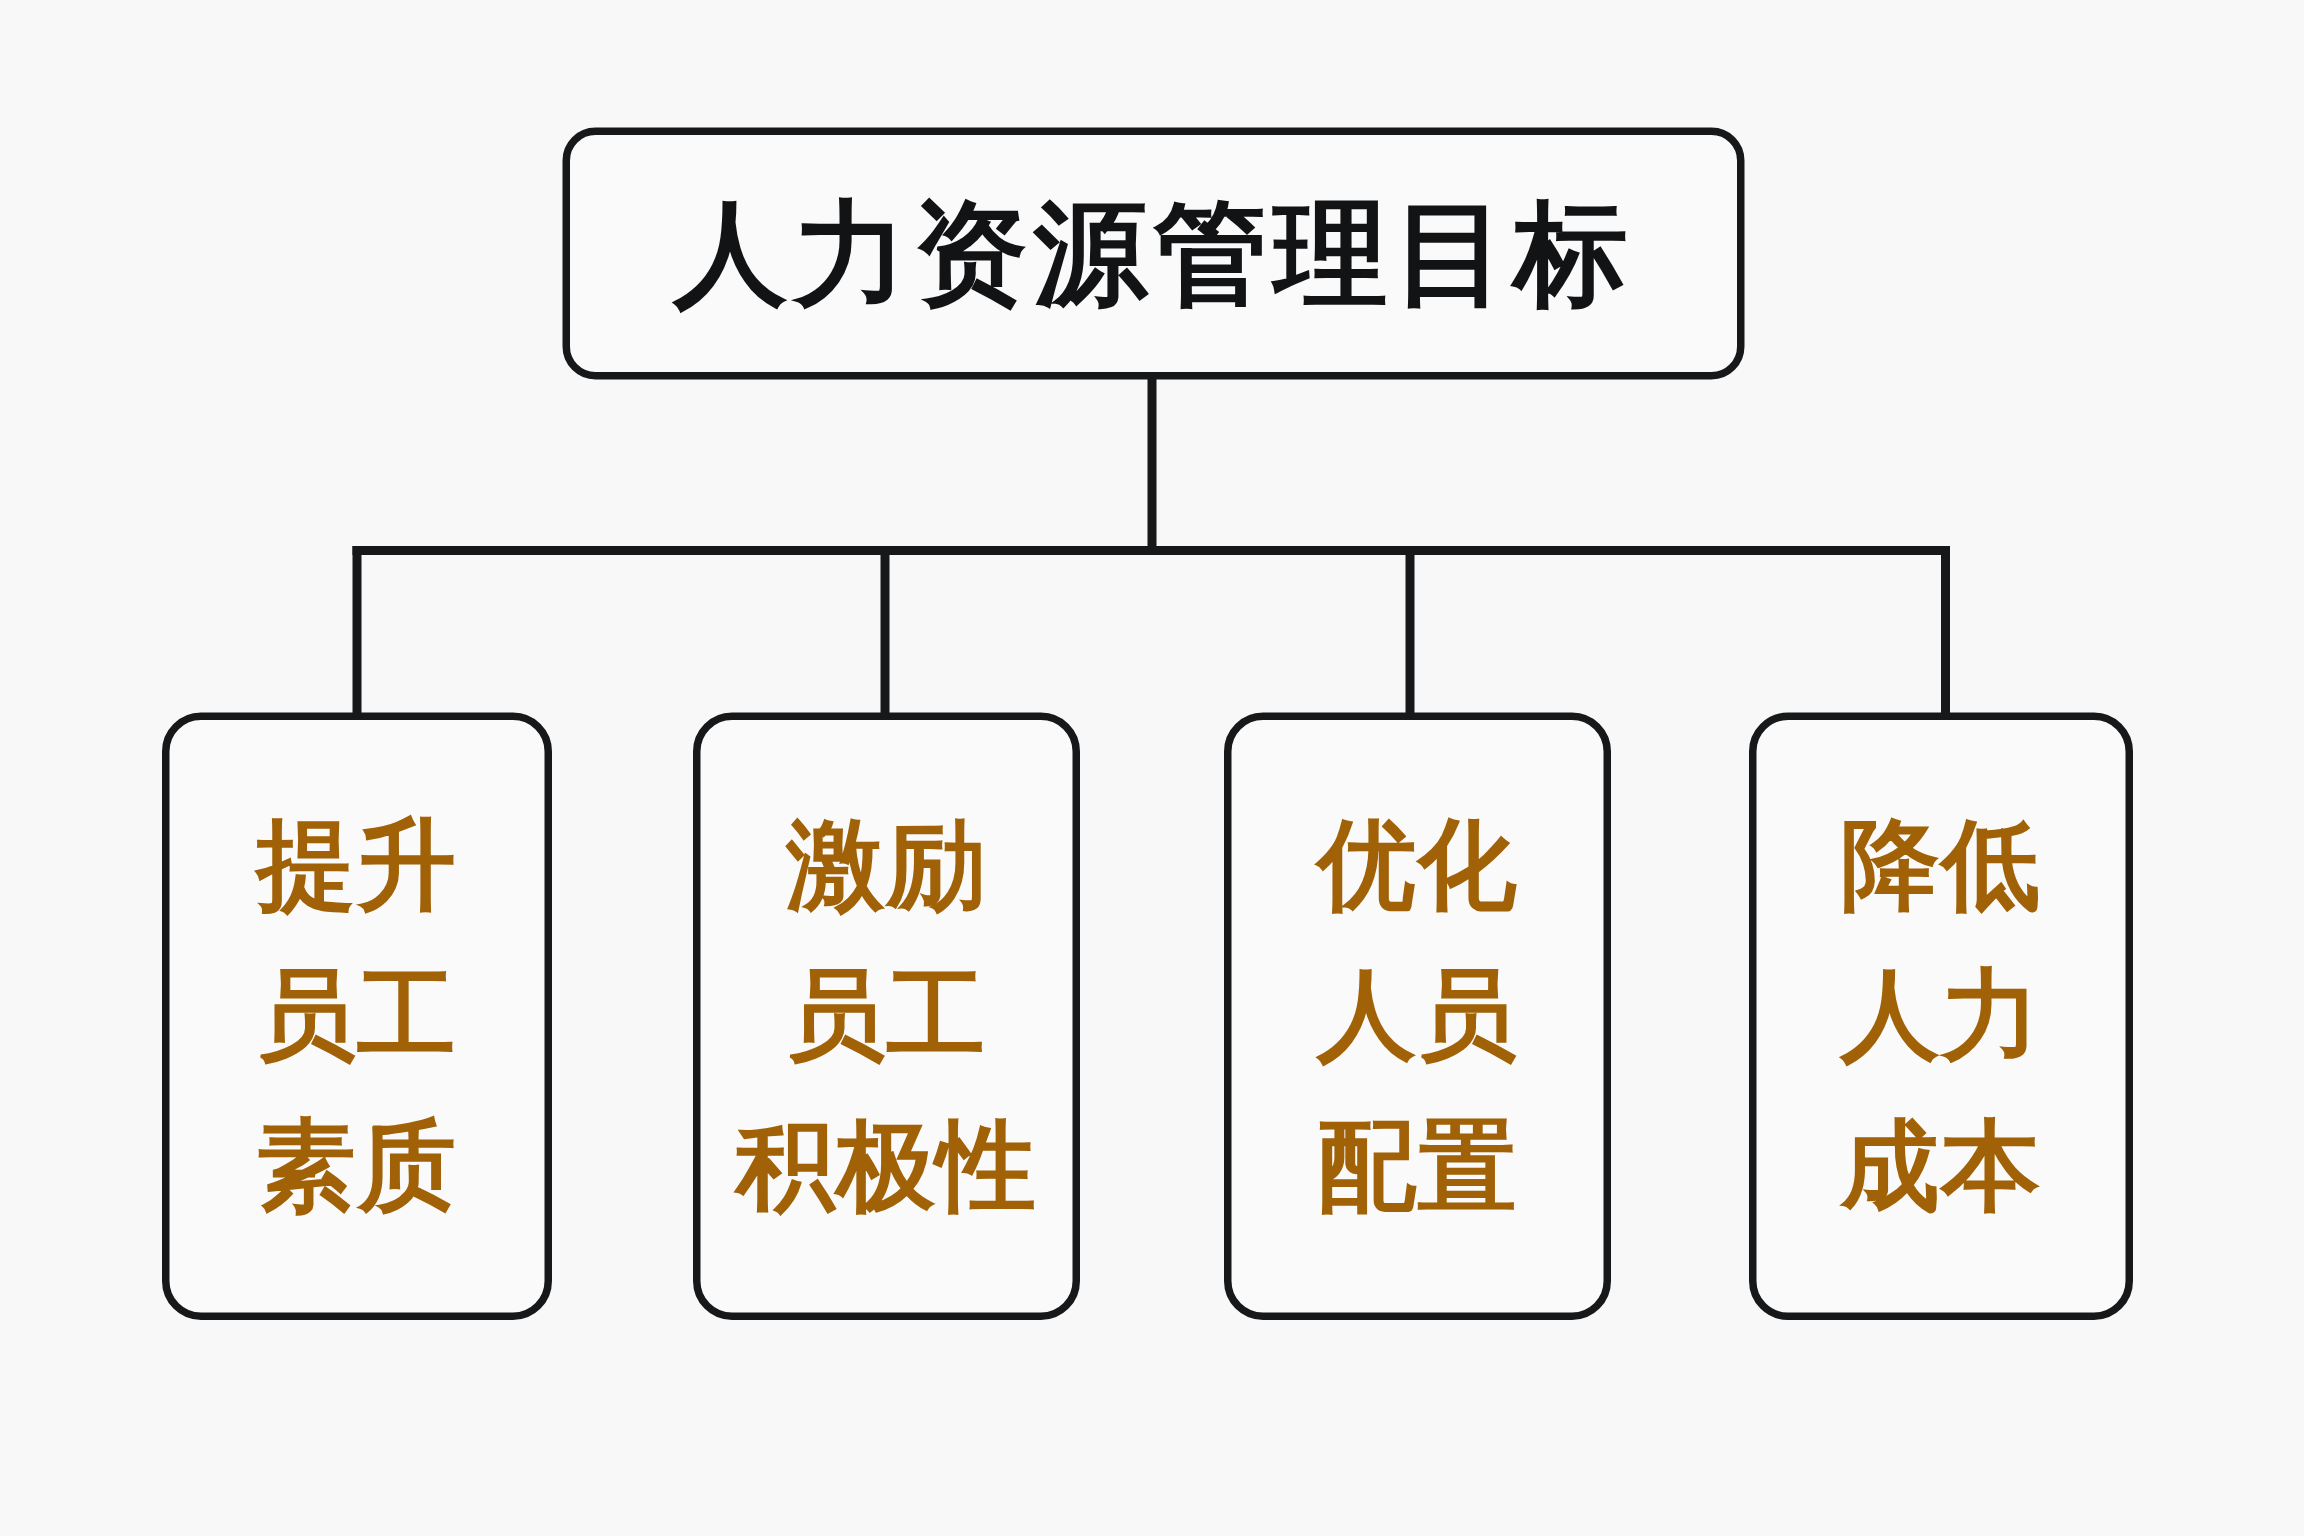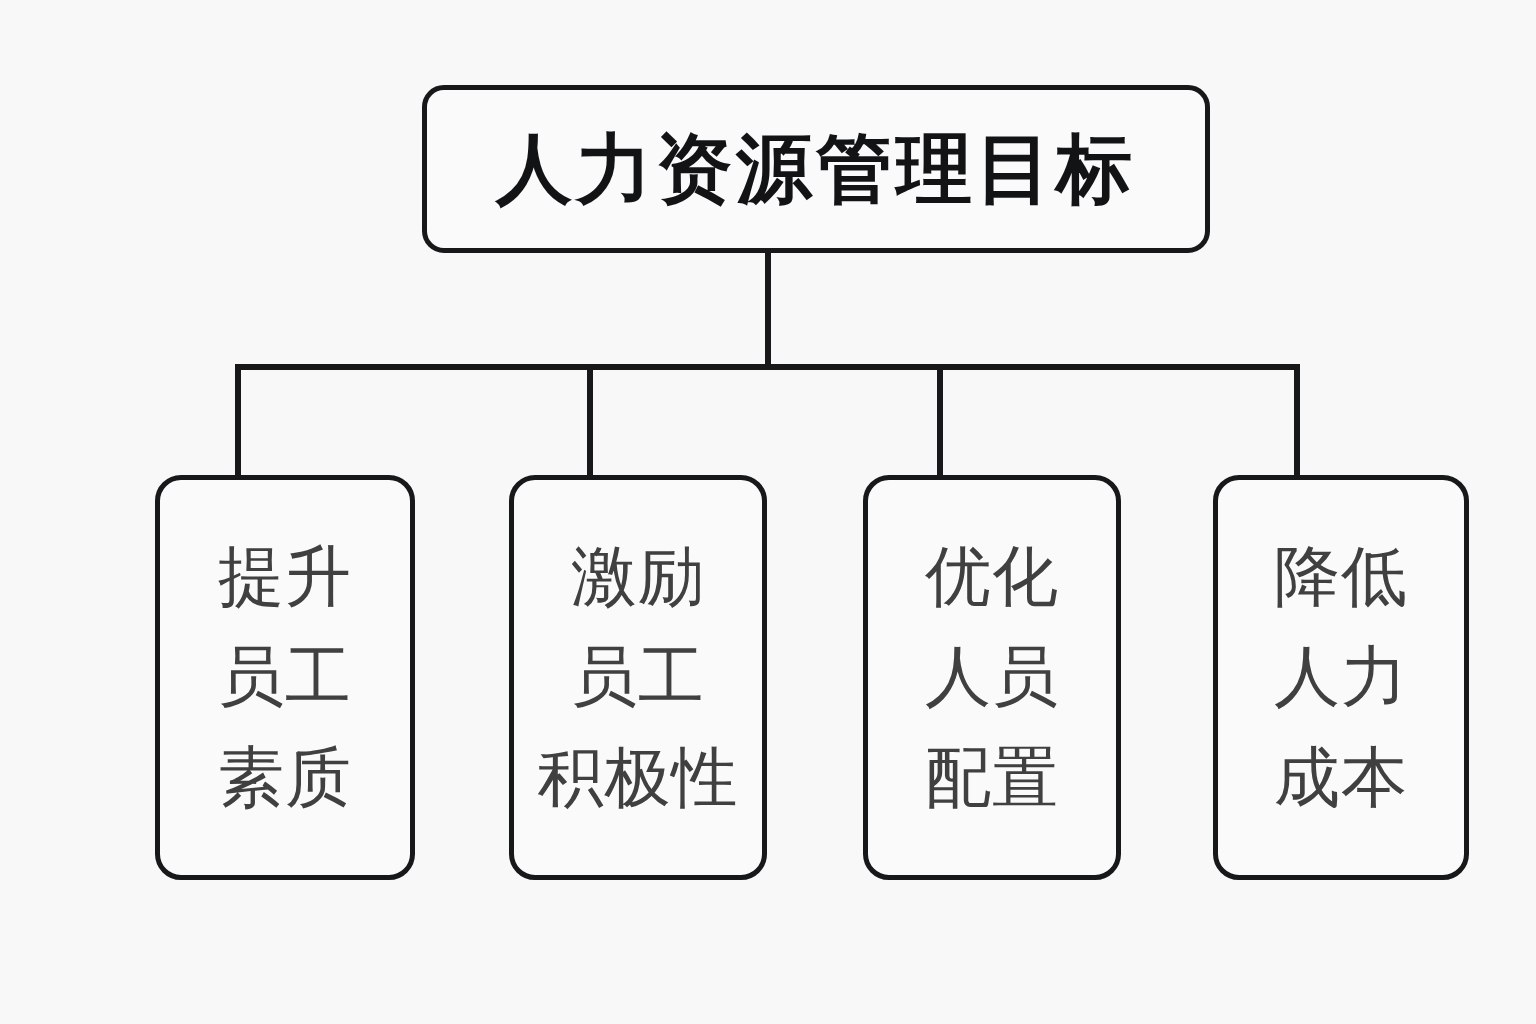--- a/index.html
+++ b/index.html
@@ -35,21 +35,20 @@
   
   .node {
     position: absolute;
     box-sizing: border-box;
     background: #fafafa;
     border: 5px solid #17181a;
     display: flex;
     align-items: center;
     justify-content: center;
     text-align: center;
-    margin-left: 47px;
   }
 
   .node-root {
     left: 375px;
     top: 85px;
     width: 788px;
     height: 168px;
     border-radius: 22px;
   }
 
@@ -63,23 +62,23 @@
   }
 
   .node-child {
     top: 475px;
     height: 405px;
     border-radius: 26px;
   }
 
   .node-child .node-label {
     font-size: 66px;
-    font-weight: normal;
+    font-weight: bold;
     line-height: 1.52;
-    color: #404040;
+    color: #a16207;
     letter-spacing: 1px;
   }
 
   .node-child-0 { left: 108px;  width: 260px; }
   .node-child-1 { left: 462px;  width: 258px; justify-content: center; }
   .node-child-2 { left: 816px;  width: 258px; }
   .node-child-3 { left: 1166px; width: 256px; }
 
   .node-label {
     display: block;

